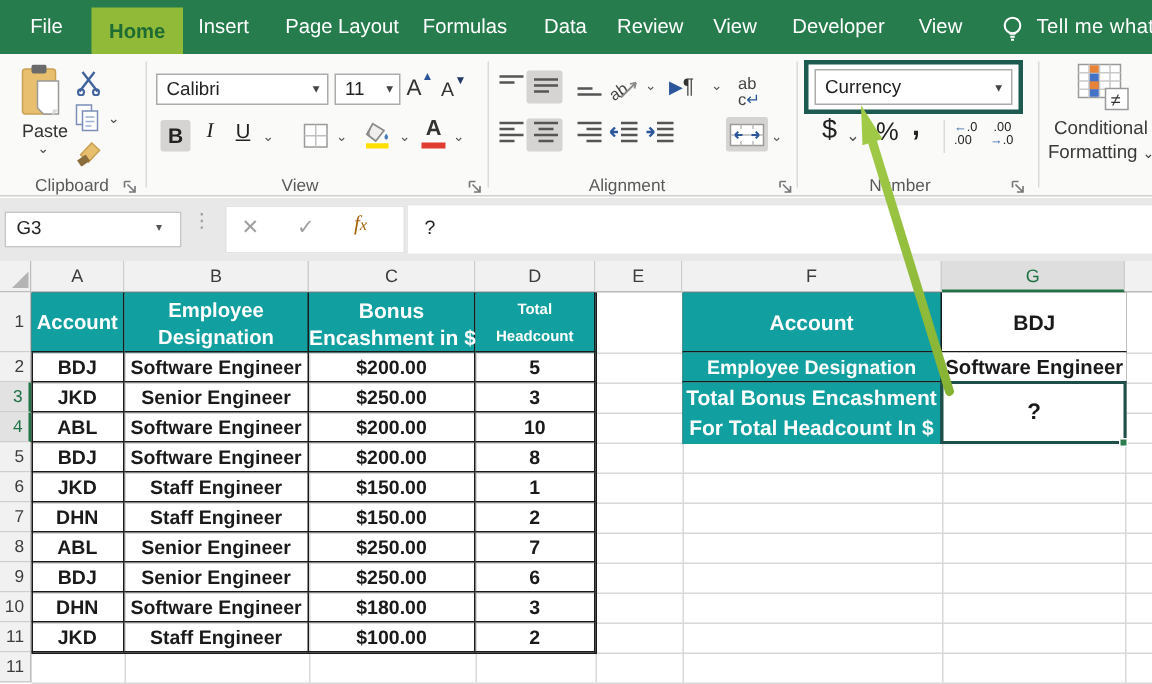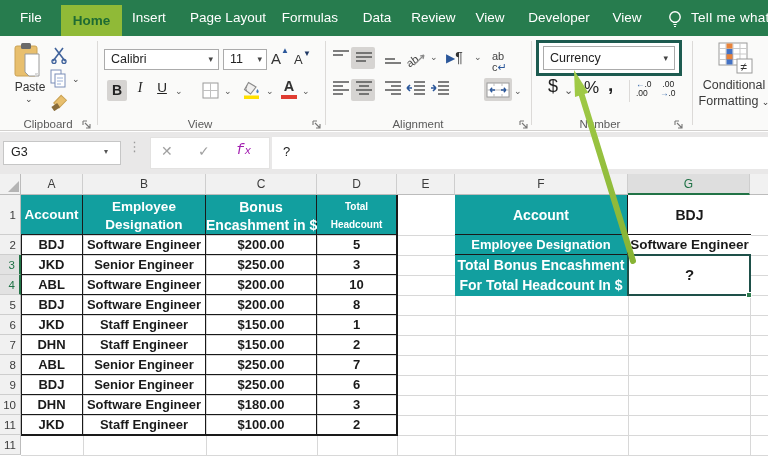--- a/index.html
+++ b/index.html
@@ -207,21 +207,21 @@
   </div>
 
   <div id="fbar">
     <div class="abs" style="left:3px;top:9px;width:118px;height:24px;background:#fff;border:1px solid #c6c6c6;"></div>
     <div class="abs" style="left:11px;top:13px;font-size:12.5px;color:#222;">G3</div>
     <div class="abs" style="left:104px;top:15px;font-size:8px;color:#555;">▾</div>
     <div class="abs" style="left:128px;top:11px;font-size:13px;color:#9a9a9a;line-height:7px;">⋮</div>
     <div class="abs" style="left:150px;top:5px;width:120px;height:32px;background:#fff;border:1px solid #e3e2e1;"></div>
     <div class="abs" style="left:161px;top:11px;font-size:14px;color:#a0a0a0;">✕</div>
     <div class="abs" style="left:198px;top:11px;font-size:14px;color:#a0a0a0;">✓</div>
-    <div class="abs" style="left:236px;top:10px;font-size:14px;color:#a21caf;font-style:italic;font-family:Liberation Mono, monospace;">f<span style="font-size:11px;">x</span></div>
+    <div class="abs" style="left:236px;top:10px;font-size:14px;color:#a16207;font-style:italic;font-family:Liberation Serif, serif;">f<span style="font-size:11px;">x</span></div>
     <div class="abs" style="left:272px;top:5px;width:496px;height:32px;background:#fff;"></div>
     <div class="abs" style="left:283px;top:12px;font-size:13px;color:#222;">?</div>
   </div>
 
   <div id="sheet">
 
     <div class="abs" style="left:0;top:0;width:21px;height:21px;background:#f1f1f1;border-right:1px solid #bcbcbc;border-bottom:1px solid #bcbcbc;"></div>
     <svg class="abs" style="left:7px;top:7px;" width="13" height="12" viewBox="0 0 13 12">
         <path d="M12 0 V11 H1 Z" fill="#b4b4b4"></path>
       </svg>

